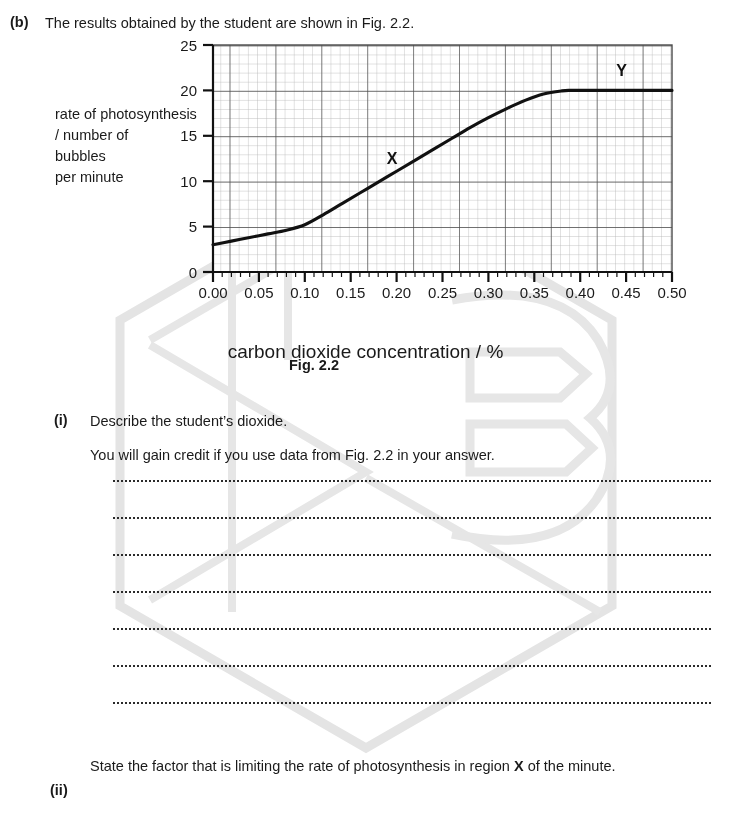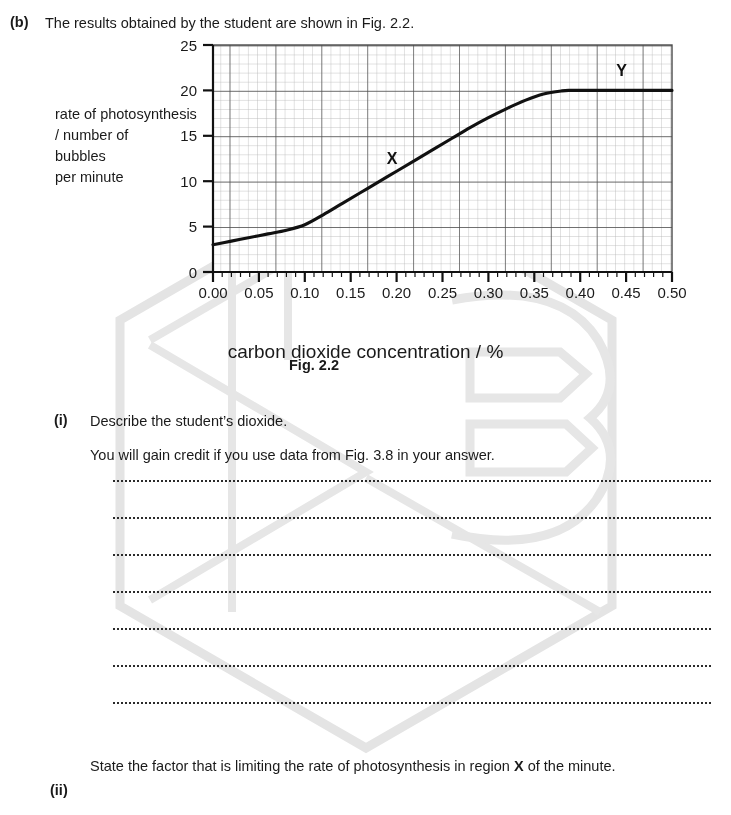--- a/index.html
+++ b/index.html
@@ -252,21 +252,21 @@
     <text id="annot-1" x="621.5" y="75.9">Y</text>
   </g>
 </svg>
 
 <div id="axis-x-caption">carbon dioxide concentration / %</div>
 
 <div id="fig-caption">Fig. 2.2</div>
 
 <div class="qlabel" id="q-i-label">(i)</div>
 <div class="qline" id="q-i-text">Describe the student’s dioxide.</div>
-<div class="qline" id="q-i-hint">You will gain credit if you use data from Fig. 3.8 in your answer.</div>
+<div class="qline" id="q-i-hint">You will gain credit if you use data from Fig. 2.2 in your answer.</div>
 
 <div id="answer-lines">
   <div class="answer-line"></div>
   <div class="answer-line"></div>
   <div class="answer-line"></div>
   <div class="answer-line"></div>
   <div class="answer-line"></div>
   <div class="answer-line"></div>
   <div class="answer-line"></div>
 </div>

